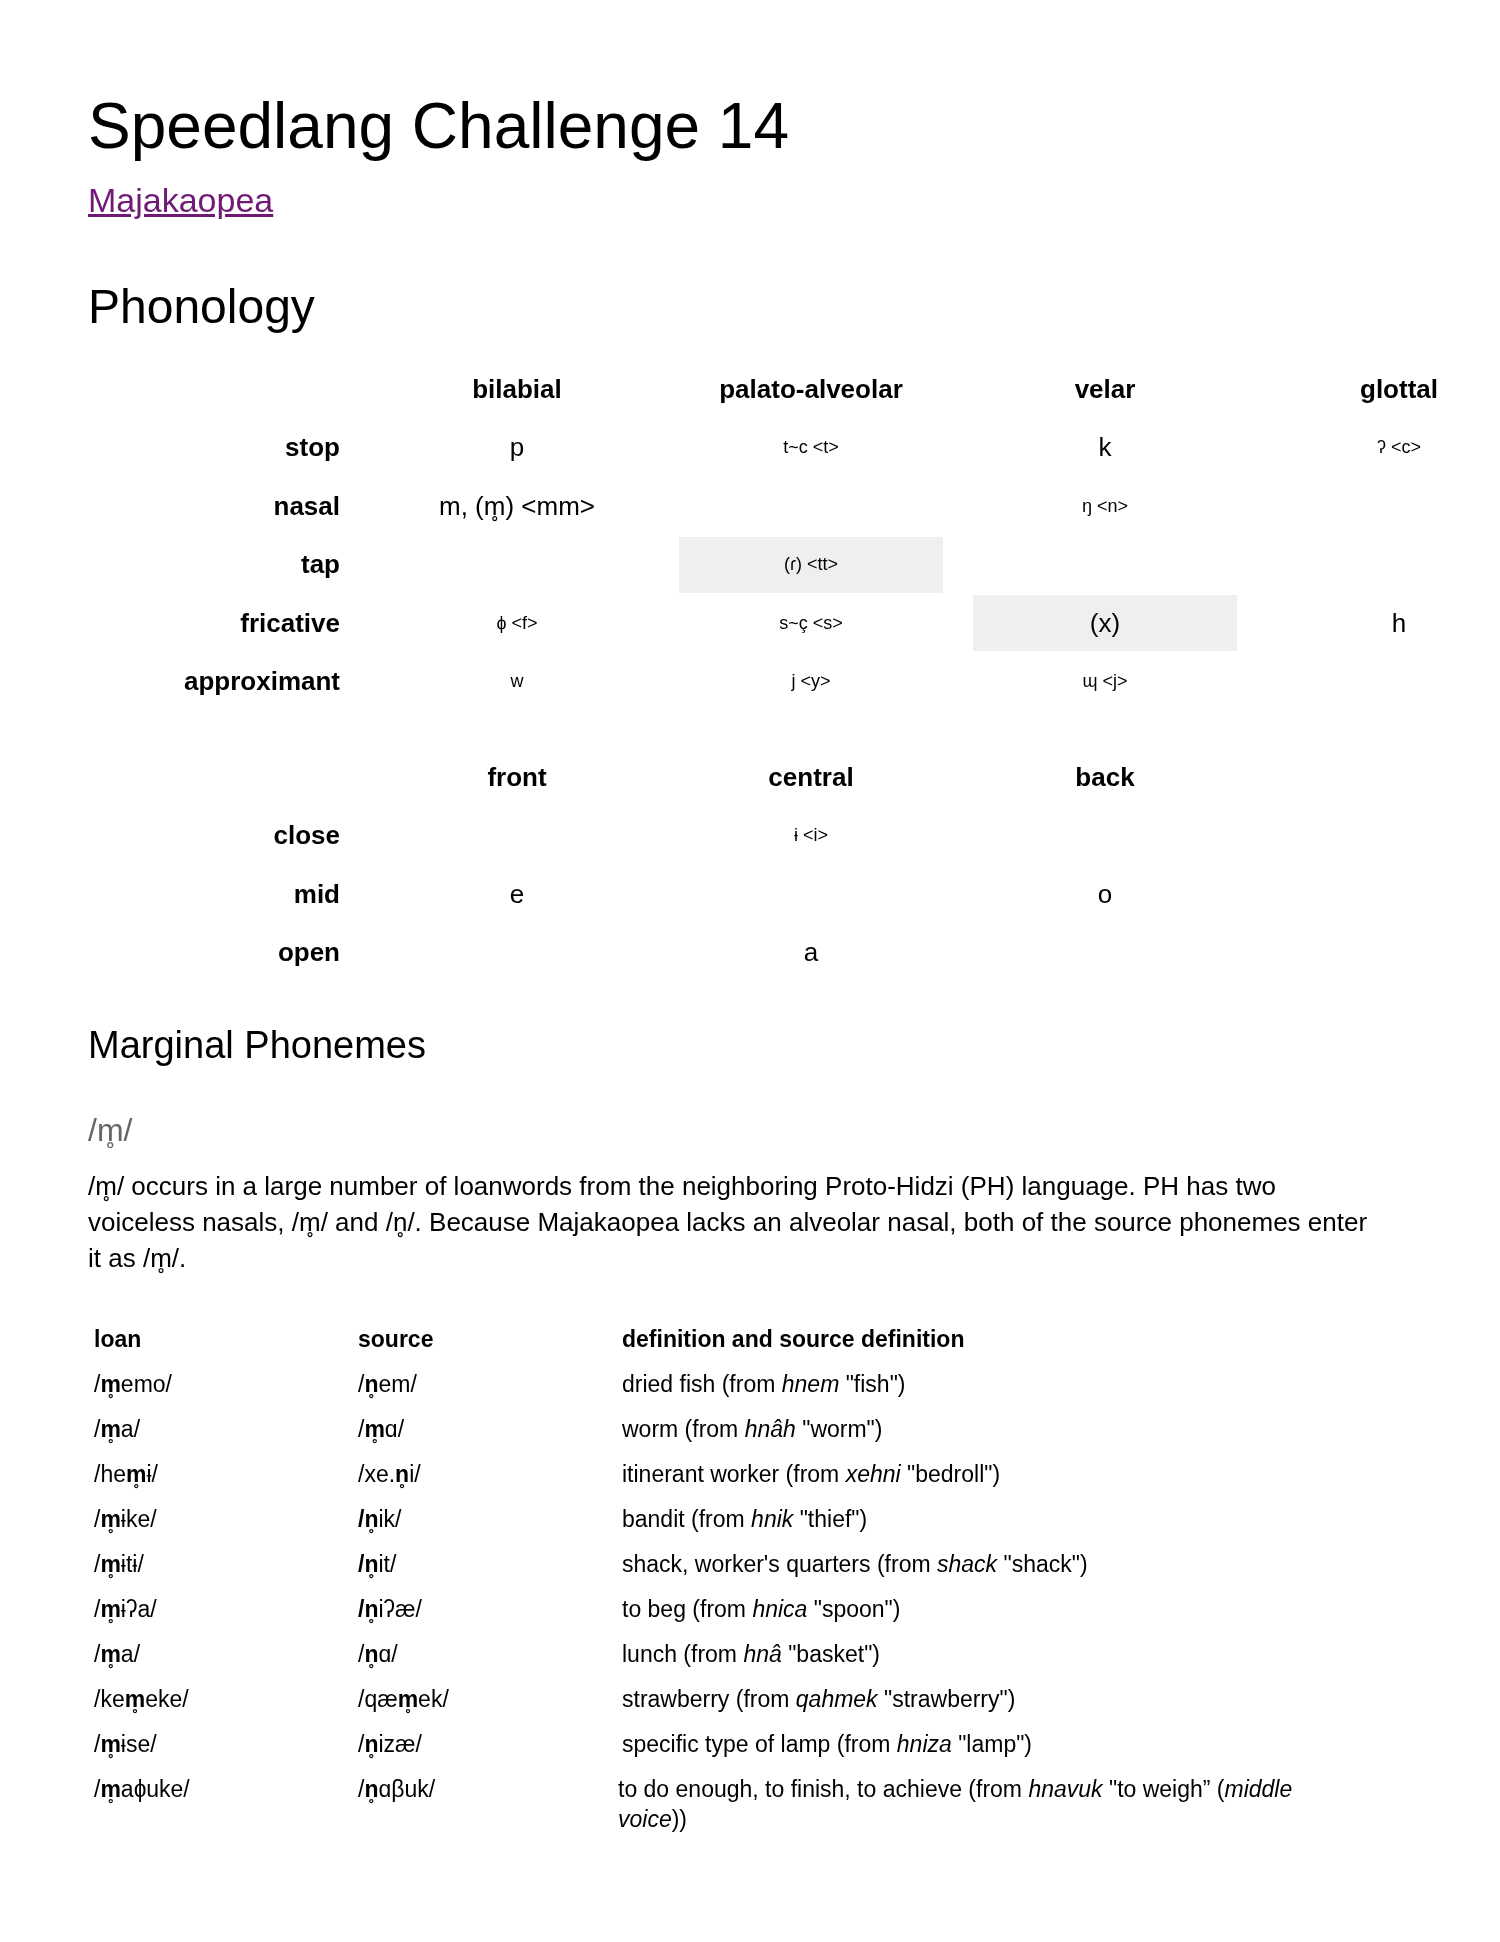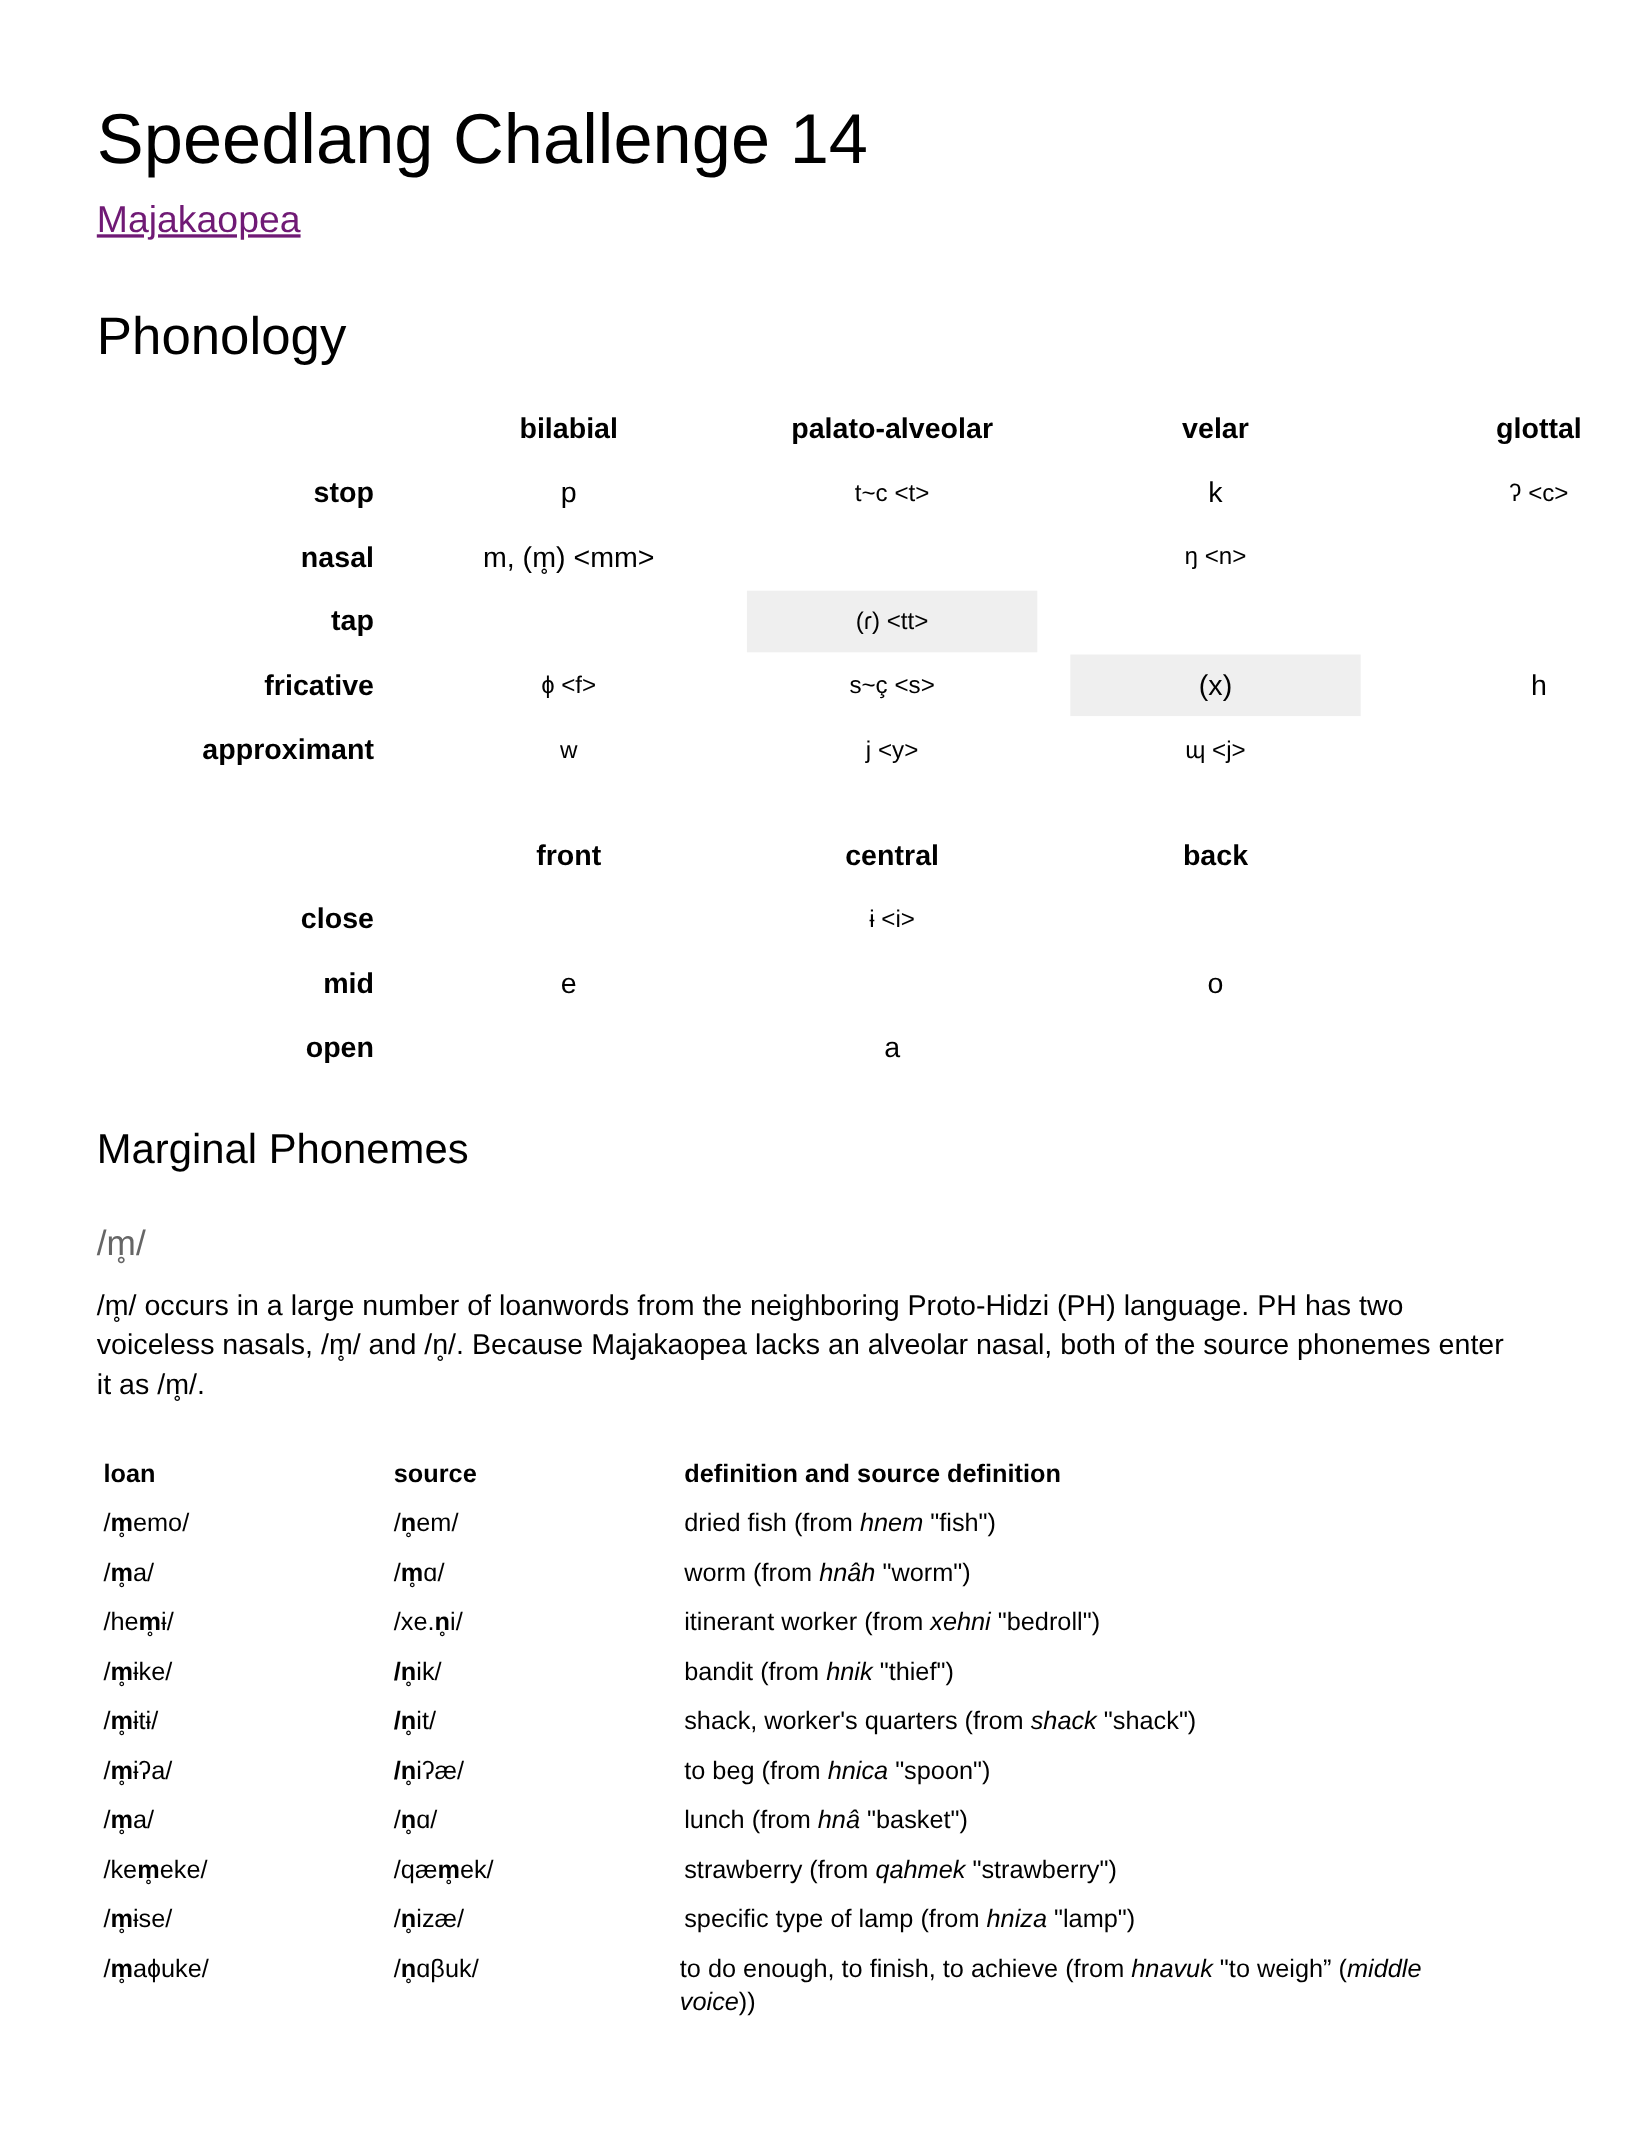--- a/index.html
+++ b/index.html
@@ -20,21 +20,21 @@
   .h1 {
     position: absolute; left: 88px; top: 278px;
     font-size: 48px; font-weight: 400; line-height: 58px; margin: 0;
   }
 
   
   .grid { position: absolute; left: 140px; }
   .grid-row { display: flex; height: 58.5px; align-items: center; gap: 28px; }
   .grid-cell {
     width: 264px; height: 56px; display: flex; align-items: center; justify-content: center;
-    font-size: 22px; margin-right: 2px; box-sizing: border-box;
+    font-size: 18px; margin-right: 2px; box-sizing: border-box;
   }
   .grid-label { width: 200px; justify-content: flex-end; padding-right: 0; font-weight: 700; font-size: 26px; margin-right: 17px; }
   .grid-head { font-weight: 700; font-size: 26px; }
   .grid-cell.big { font-size: 26px; }
   .shaded { background: #efefef; }
 
   .h2 {
     position: absolute; left: 88px; top: 1022px;
     font-size: 38px; font-weight: 400; line-height: 46px; margin: 0;
   }

